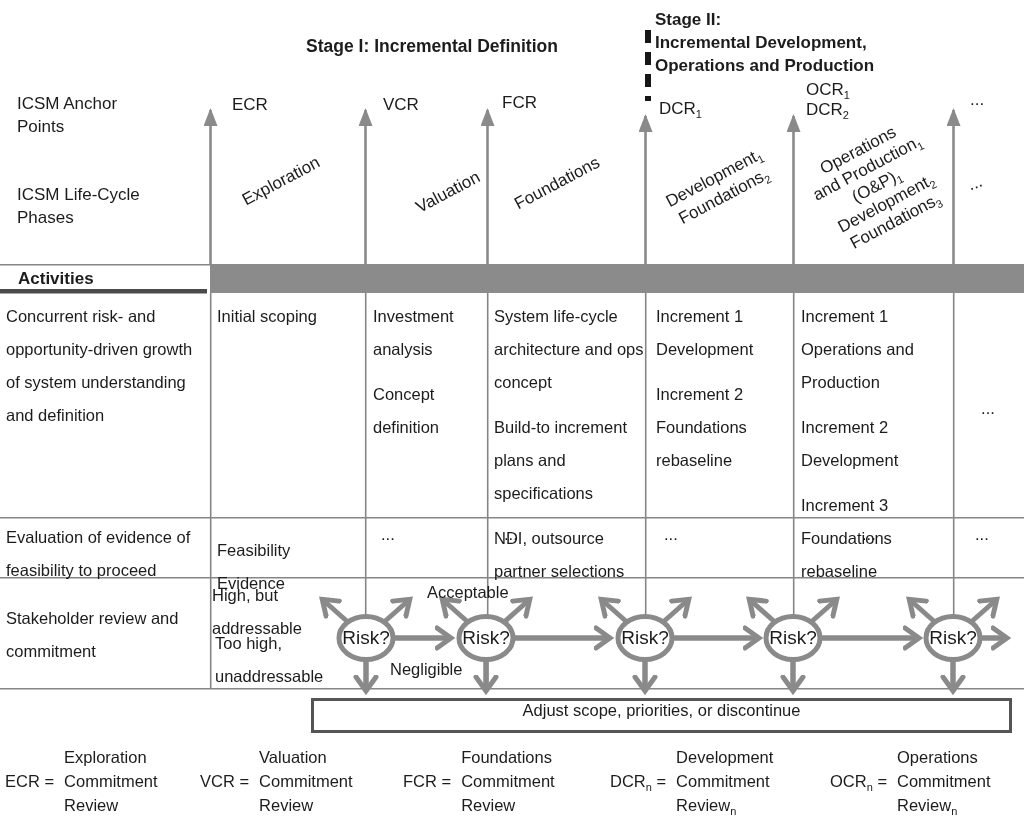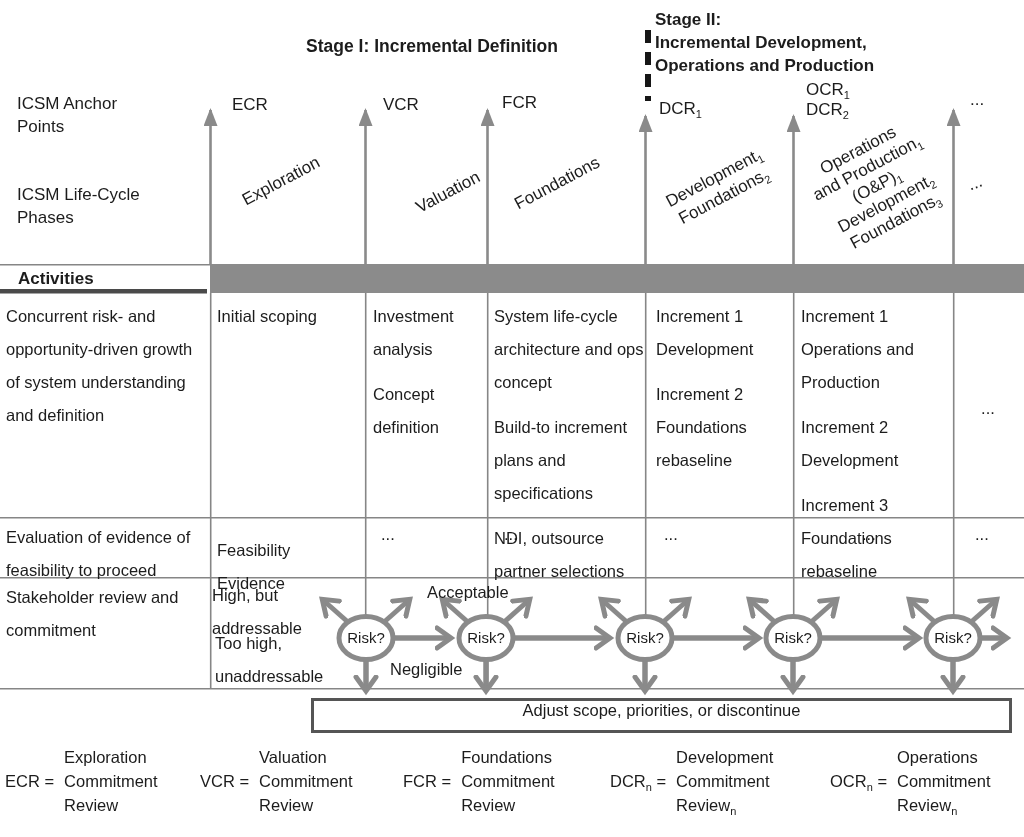--- a/index.html
+++ b/index.html
@@ -11,21 +11,21 @@
   .t{font-size:16.5px;line-height:33px;}
   .tt{font-size:17px;line-height:23px;}
   .b{font-weight:bold;}
   .c{text-align:center;}
   .nw{white-space:nowrap;}
   .rot{transform:translate(-50%,-50%) rotate(-28deg);white-space:nowrap;text-align:center;font-size:17px;line-height:21px;}
   .cell .p{margin:0 0 12px 0;}
   .cell .p:last-child{margin-bottom:0;}
   sub{font-size:11px;line-height:0;vertical-align:-4px;}
   #svg-layer{position:absolute;left:0;top:0;}
-  .risk-lbl{position:absolute;width:54px;text-align:center;font-size:15px;line-height:22px;}
+  .risk-lbl{position:absolute;width:54px;text-align:center;font-size:19px;line-height:22px;}
   #adjust-box{
     position:absolute;left:311px;top:698px;width:701px;height:35px;
     border:3px solid #555555;box-sizing:border-box;
     display:flex;align-items:flex-start;justify-content:center;font-size:16.5px;
   }
   .legend-g{position:absolute;display:flex;align-items:center;gap:10px;font-size:16.5px;line-height:24px;}
   .stage2 div{white-space:nowrap;}
 </style>
 </head>
 <body>
@@ -174,21 +174,21 @@
   <div class="abs t c" style="left:953px;top:392px;width:70px;">...</div>
 
   <div class="abs t" style="left:6px;top:521px;width:206px;">Evaluation of evidence of feasibility to proceed</div>
   <div class="abs t" style="left:217px;top:534px;width:120px;">Feasibility Evidence</div>
   <div class="abs t" style="left:381px;top:518px;">...</div>
   <div class="abs t" style="left:504px;top:518px;">...</div>
   <div class="abs t" style="left:664px;top:518px;">...</div>
   <div class="abs t" style="left:862px;top:518px;">...</div>
   <div class="abs t" style="left:975px;top:518px;">...</div>
 
-  <div class="abs t" style="left:6px;top:581px;width:190px;">Stakeholder review and commitment</div>
+  <div class="abs t" style="left:6px;top:602px;width:190px;">Stakeholder review and commitment</div>
   <div class="abs t" style="left:212px;top:579px;width:132px;">High, but addressable</div>
   <div class="abs t nw" style="left:380px;top:576px;margin-left:47px;">Acceptable</div>
   <div class="abs t" style="left:215px;top:627px;width:158px;">Too high, unaddressable</div>
   <div class="abs t nw" style="left:390px;top:653px;">Negligible</div>
 
   <div class="risk-lbl" style="left:339px;top:627px;">Risk?</div>
   <div class="risk-lbl" style="left:459px;top:627px;">Risk?</div>
   <div class="risk-lbl" style="left:618px;top:627px;">Risk?</div>
   <div class="risk-lbl" style="left:766px;top:627px;">Risk?</div>
   <div class="risk-lbl" style="left:926px;top:627px;">Risk?</div>

